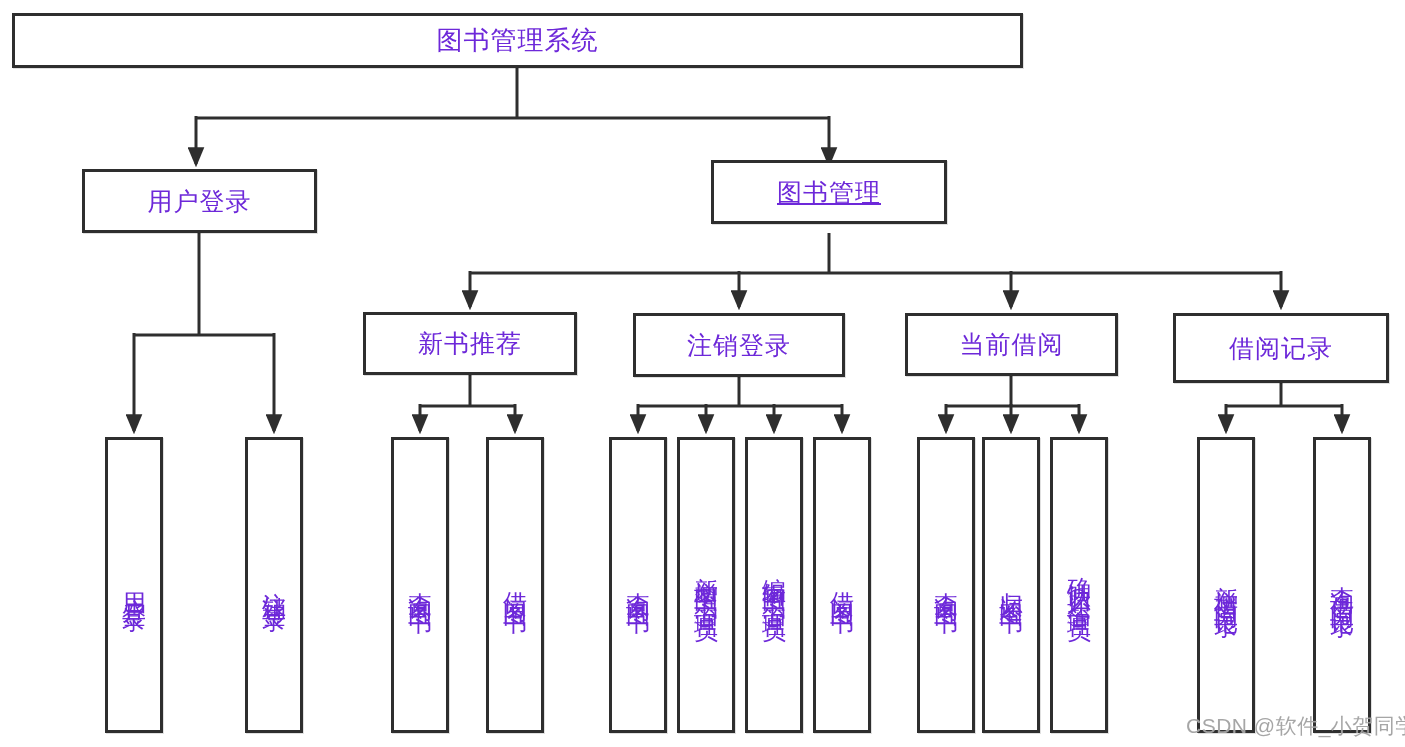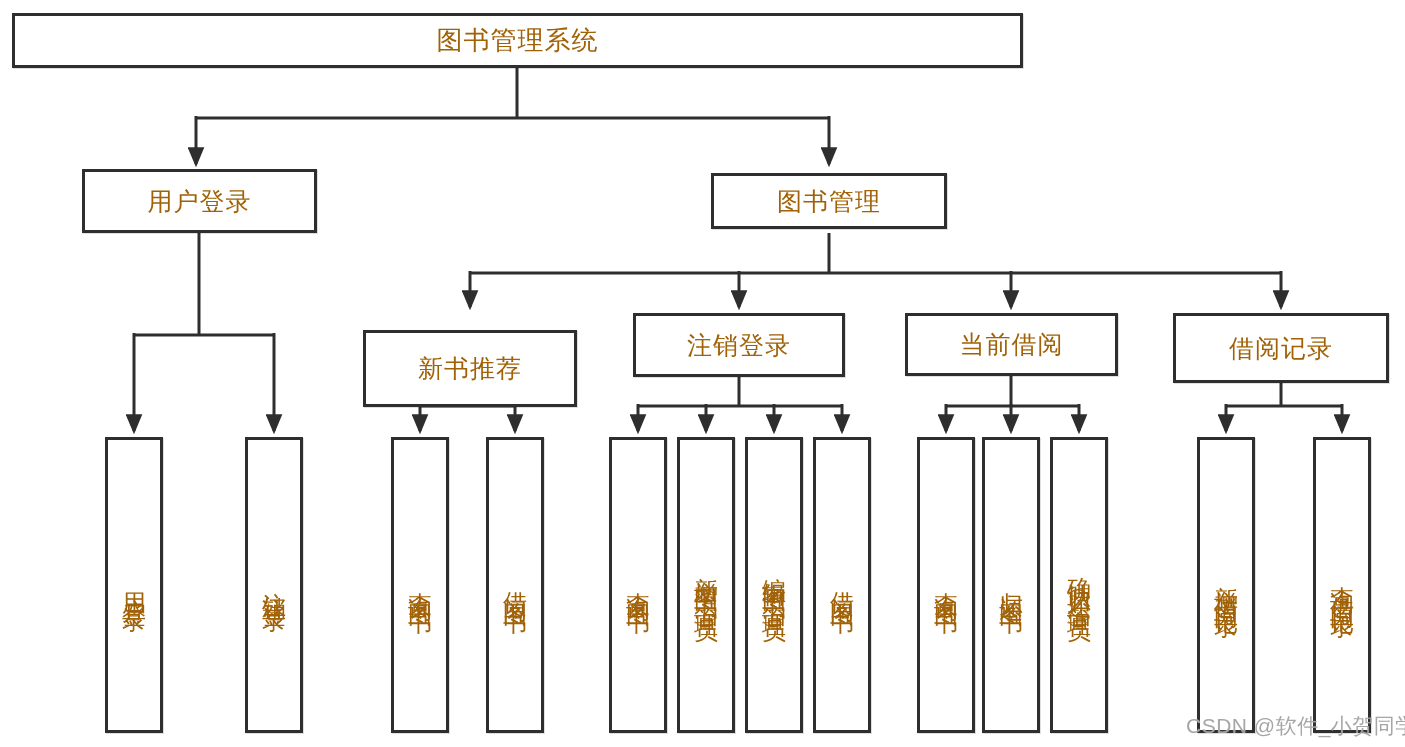--- a/index.html
+++ b/index.html
@@ -10,38 +10,38 @@
     font-family:"Liberation Sans","DejaVu Sans",sans-serif;
     overflow:hidden;
   }
   .wires{position:absolute;left:0;top:0;width:1405px;height:747px;}
   .node{
     position:absolute;
     box-sizing:border-box;
     background:#ffffff;
     border:3px solid #2e2e2e;
     display:flex;align-items:center;justify-content:center;
-    color:#a16207;
+    color:#6d28d9;
     font-size:25px;
     letter-spacing:1px;
     box-shadow:1px 1px 0 rgba(0,0,0,0.12);
   }
   .h-node{white-space:nowrap;}
   .v-node{
     writing-mode:vertical-rl;
     text-orientation:mixed;
     letter-spacing:6px;
     font-size:24px;
     line-height:1;
   }
   
   .n-root       {left:12px;  top:13px;  width:1011px;height:55px;font-size:26px;}
   .n-user-login {left:82px;  top:169px; width:235px; height:64px;}
-  .n-book-mgmt  {left:711px; top:173px; width:236px; height:56px;}
-  .n-new-rec    {left:363px; top:330px; width:214px; height:77px;}
+  .n-book-mgmt  {left:711px; top:160px; width:236px; height:64px;text-decoration:underline;}
+  .n-new-rec    {left:363px; top:312px; width:214px; height:63px;}
   .n-bk-borrow  {left:633px; top:313px; width:212px; height:64px;}
   .n-cur-borrow {left:905px; top:313px; width:213px; height:63px;font-family:Liberation Mono, monospace;}
   .n-br-records {left:1173px;top:313px; width:216px; height:70px;}
   .leaf{top:437px;width:58px;height:296px;}
   .l-1a{left:105px;} .l-1b{left:245px;}
   .l-2a{left:391px;} .l-2b{left:486px;}
   .l-3a{left:609px;} .l-3b{left:677px;} .l-3c{left:745px;} .l-3d{left:813px;}
   .l-4a{left:917px;} .l-4b{left:982px;} .l-4c{left:1050px;}
   .l-5a{left:1197px;} .l-5b{left:1313px;}
   .watermark{

